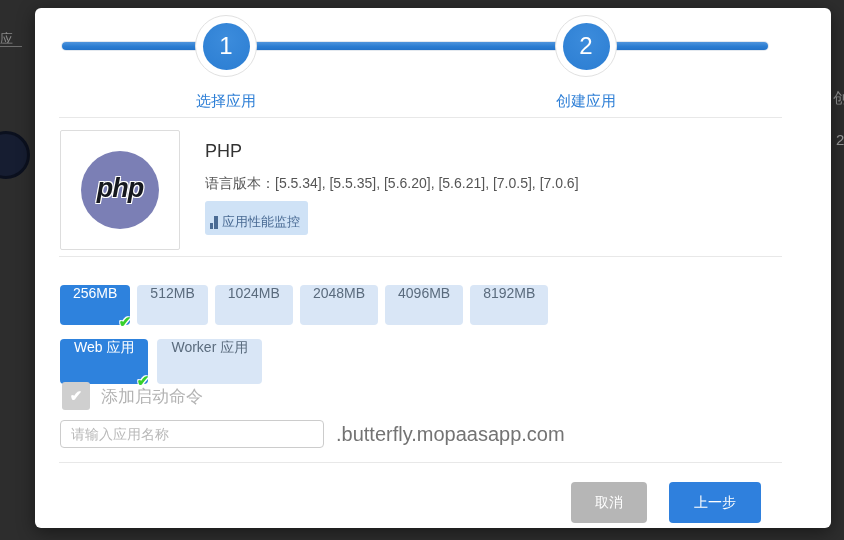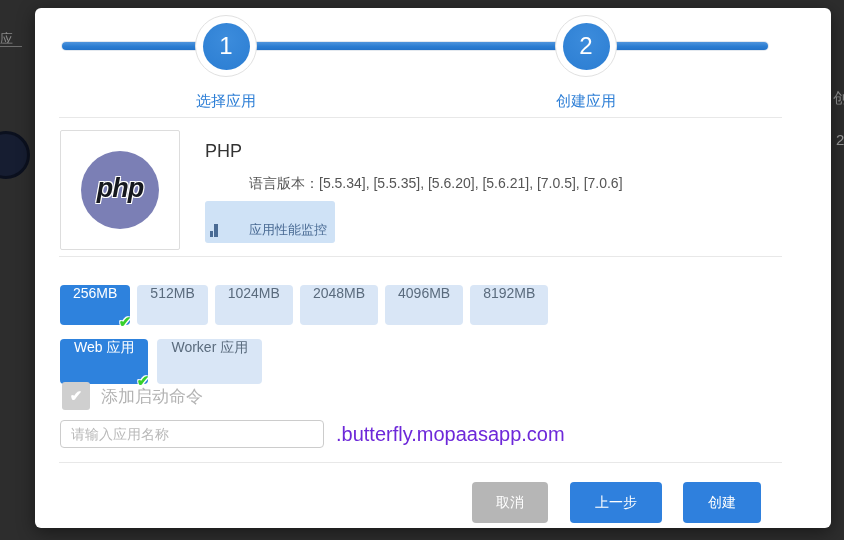--- a/index.html
+++ b/index.html
@@ -64,26 +64,26 @@
   .php-logo {
     width:78px; height:78px; border-radius:50%; background:#7b7fb5;
     display:flex; align-items:center; justify-content:center;
   }
   .php-logo span {
     font-style:italic; font-weight:bold; font-size:27px; color:#16181f; letter-spacing:-1px;
     text-shadow:-1px -1px 0 #fff, 1px -1px 0 #fff, -1px 1px 0 #fff, 1px 1px 0 #fff;
     transform:translateY(-2px);
   }
   .app-title { position:absolute; left:170px; top:133px; font-size:18px; color:#333; }
-  .app-versions { position:absolute; left:170px; top:167px; font-size:14px; color:#555;margin-left:44px; }
+  .app-versions { position:absolute; left:170px; top:167px; font-size:14px; color:#555; }
   .perf-badge {
     position:absolute; left:170px; top:193px;
     display:inline-flex; align-items:center;
     background:#cfe2f6; color:#4a6b94; font-size:13px;
-    padding:20px 8px 4px 6px; border-radius:3px;gap:27px;
+    padding:12px 8px 4px 6px; border-radius:3px;
   }
   .perf-icon { position:relative; width:4px; height:13px; background:#4a6b94; margin:0 4px 0 3px; }
   .perf-icon::before { content:""; position:absolute; left:-4px; bottom:0; width:3px; height:6px; background:#4a6b94; }
 
   
   .chip-row { position:absolute; left:25px; display:flex; }
   .row-memory { top:277px; }
   .row-type { top:331px; }
   .chip {
     position:relative; display:flex; align-items:flex-start; justify-content:center;
@@ -109,21 +109,21 @@
   }
   .startup-label { margin-left:11px; font-size:17px; color:#b3b3b3; }
 
   
   .name-row { position:absolute; left:25px; top:412px; display:flex; align-items:center; }
   .name-input {
     width:264px; height:28px; border:1px solid #ccc; border-radius:4px;
     padding:0 10px; font-size:14px; color:#0f172a; font-family:inherit; outline:none;
   }
   .name-input::placeholder { color:#b9b9b9; }
-  .domain-suffix { margin-left:12px; font-size:20px; color:#6d28d9; }
+  .domain-suffix { margin-left:12px; font-size:20px; color:#737373; }
 
   
   .footer-row { position:absolute; top:474px; right:70px; display:flex; }
   .btn {
     height:41px; border:none; border-radius:4px; color:#fff; font-size:14px;
     display:flex; align-items:center; justify-content:center;
     cursor:pointer; font-family:inherit;
   }
   .btn-cancel { background:#b6b6b6; width:76px; }
   .btn-prev { background:#2f80dd; width:92px; margin-left:22px; }
@@ -205,16 +205,15 @@
   <div class="name-row">
     <input class="name-input" type="text" placeholder="请输入应用名称" style="">
     <span class="domain-suffix">.butterfly.mopaasapp.com</span>
   </div>
 
   <div class="divider divider-3"></div>
 
   <div class="footer-row">
     <button class="btn btn-cancel">取消</button>
     <button class="btn btn-prev">上一步</button>
-    <button class="btn btn-create">创建</button>
   </div>
 
 </div>
 
 </body></html>

